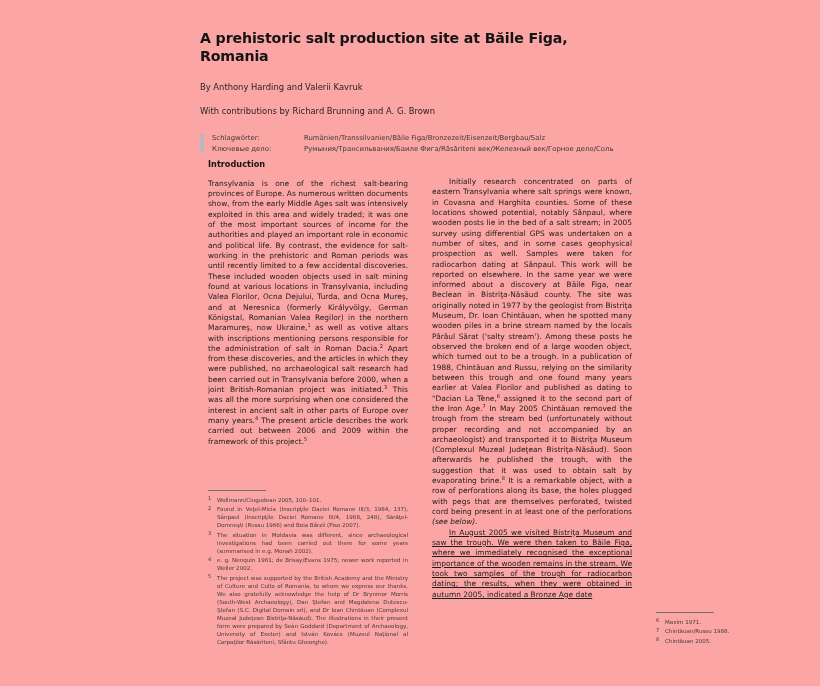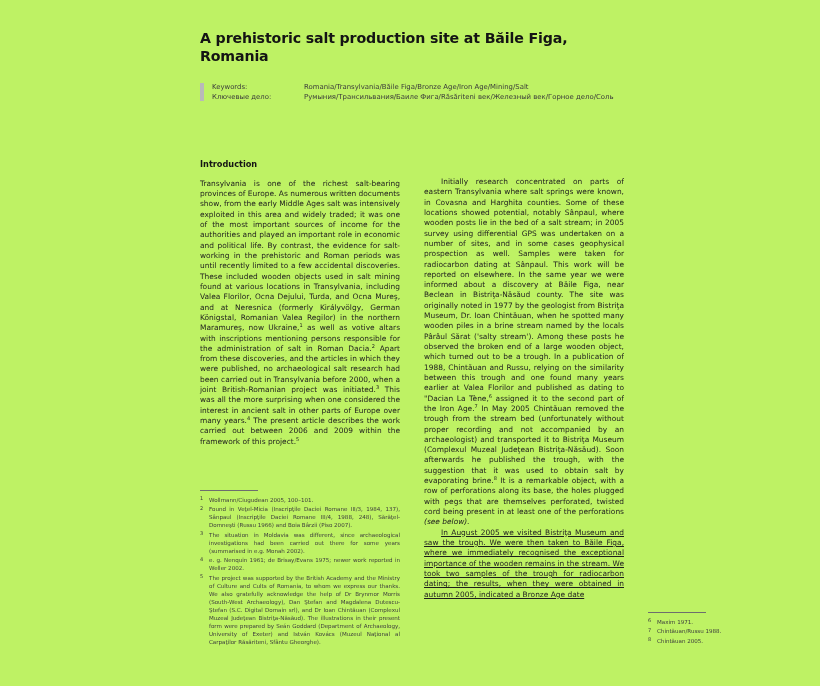--- a/index.html
+++ b/index.html
@@ -12,21 +12,21 @@
     height: 686px;
     font-family: "DejaVu Sans", "Liberation Sans", sans-serif;
     color: #1a1a1a;
     overflow: hidden;
   }
   .page {
     position: absolute;
     left: 0; top: 0;
     width: 820px;
     height: 686px;
-    background: #bef264;
+    background: #fca5a5;
   }
   .content {
     position: absolute;
     left: 200px;
     top: 30px;
     width: 424px;
   }
 
   
   .doc-title {
@@ -76,21 +76,21 @@
     white-space: nowrap;
   }
   .kw-label {
     width: 86px;
     padding-right: 6px !important;
   }
 
   
   .columns {
     position: absolute;
-    left: 200px;
+    left: 208px;
     top: 160px;
     width: 424px;
     height: 500px;
   }
   .col {
     position: absolute;
     top: 0;
     width: 200px;
   }
   .col-left  { left: 0px; }
@@ -160,29 +160,31 @@
 </style>
 </head>
 <body>
 
 <div class="page">
 
   <div class="content">
 
     <h1 class="doc-title">A prehistoric salt production site at Băile Figa, Romania</h1>
 
-
+    <div class="byline">By Anthony Harding and Valerii Kavruk</div>
+
+    <div class="contribs">With contributions by Richard Brunning and A. G. Brown</div>
 
     <div class="kw-block">
       <div class="kw-bar"></div>
       <table class="kw-table">
         <tbody>
-        <tr>
-          <td class="kw-label">Keywords:</td>
-          <td>Romania/Transylvania/Băile Figa/Bronze Age/Iron Age/Mining/Salt</td>
+            <tr>
+          <td class="kw-label">Schlagwörter:</td>
+          <td>Rumänien/Transsilvanien/Băile Figa/Bronzezeit/Eisenzeit/Bergbau/Salz</td>
         </tr>
         <tr>
           <td class="kw-label">Ключевые дело:</td>
           <td>Румыния/Трансильвания/Баиле Фига/Răsăriteni век/Железный век/Горное дело/Соль</td>
         </tr>
       </tbody>
         </table>
     </div>
 
   </div>

